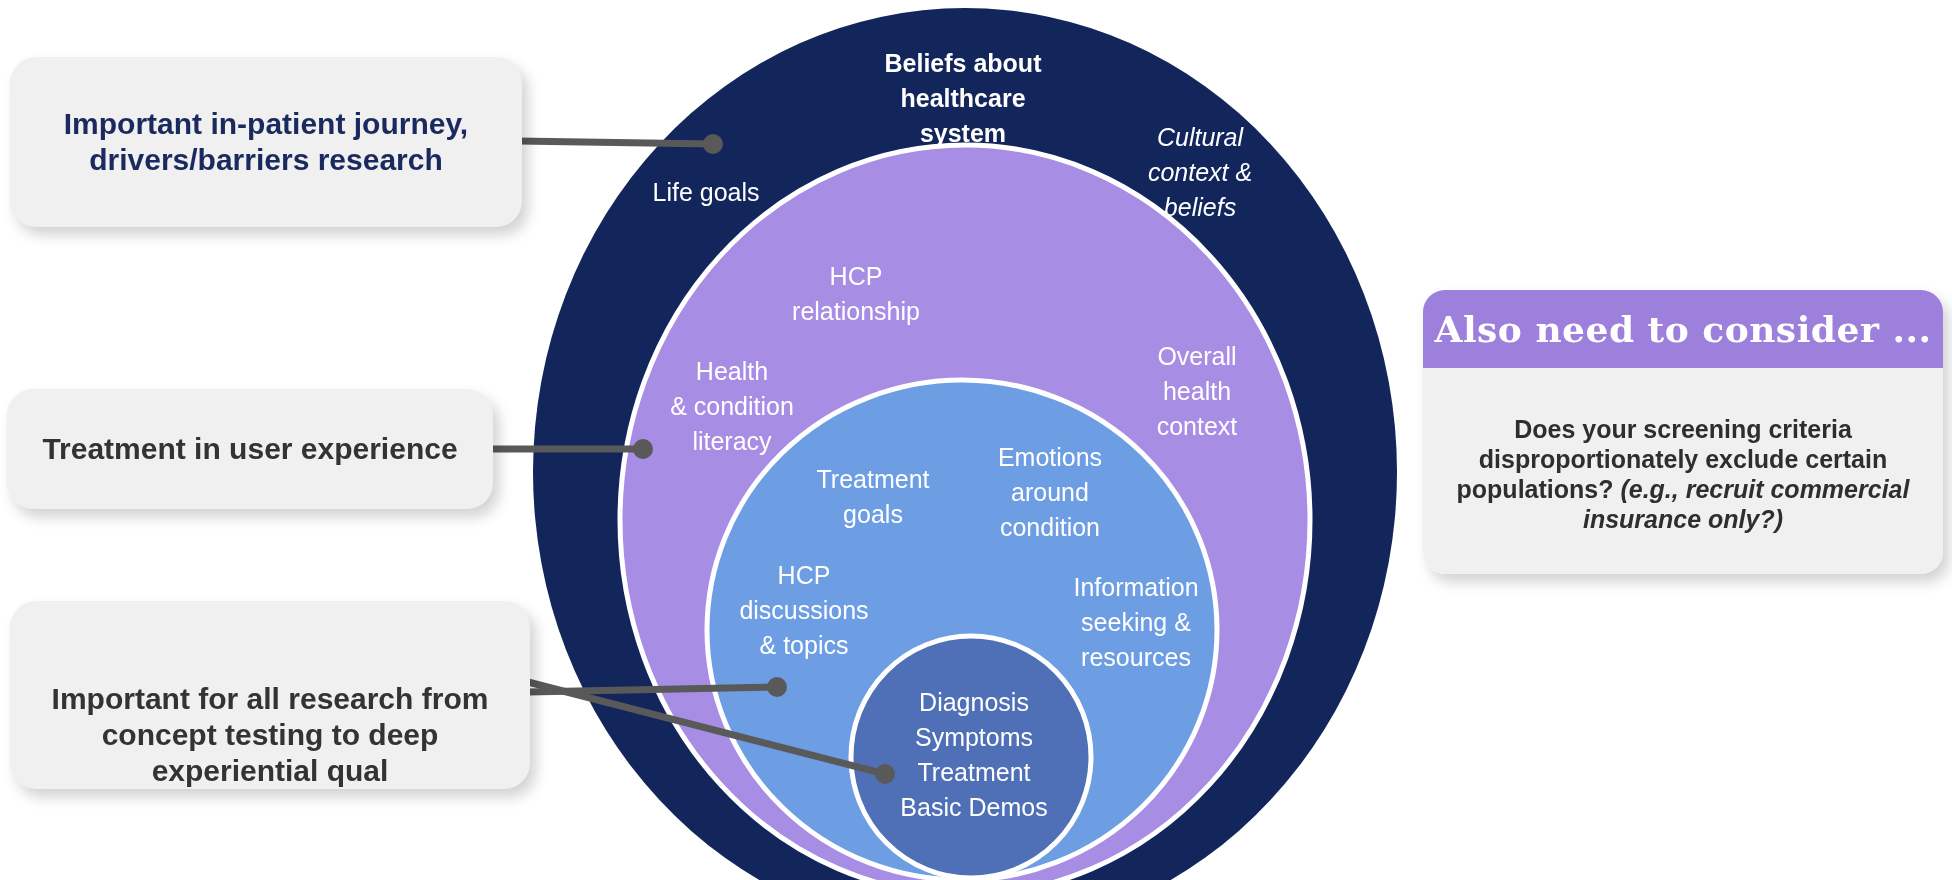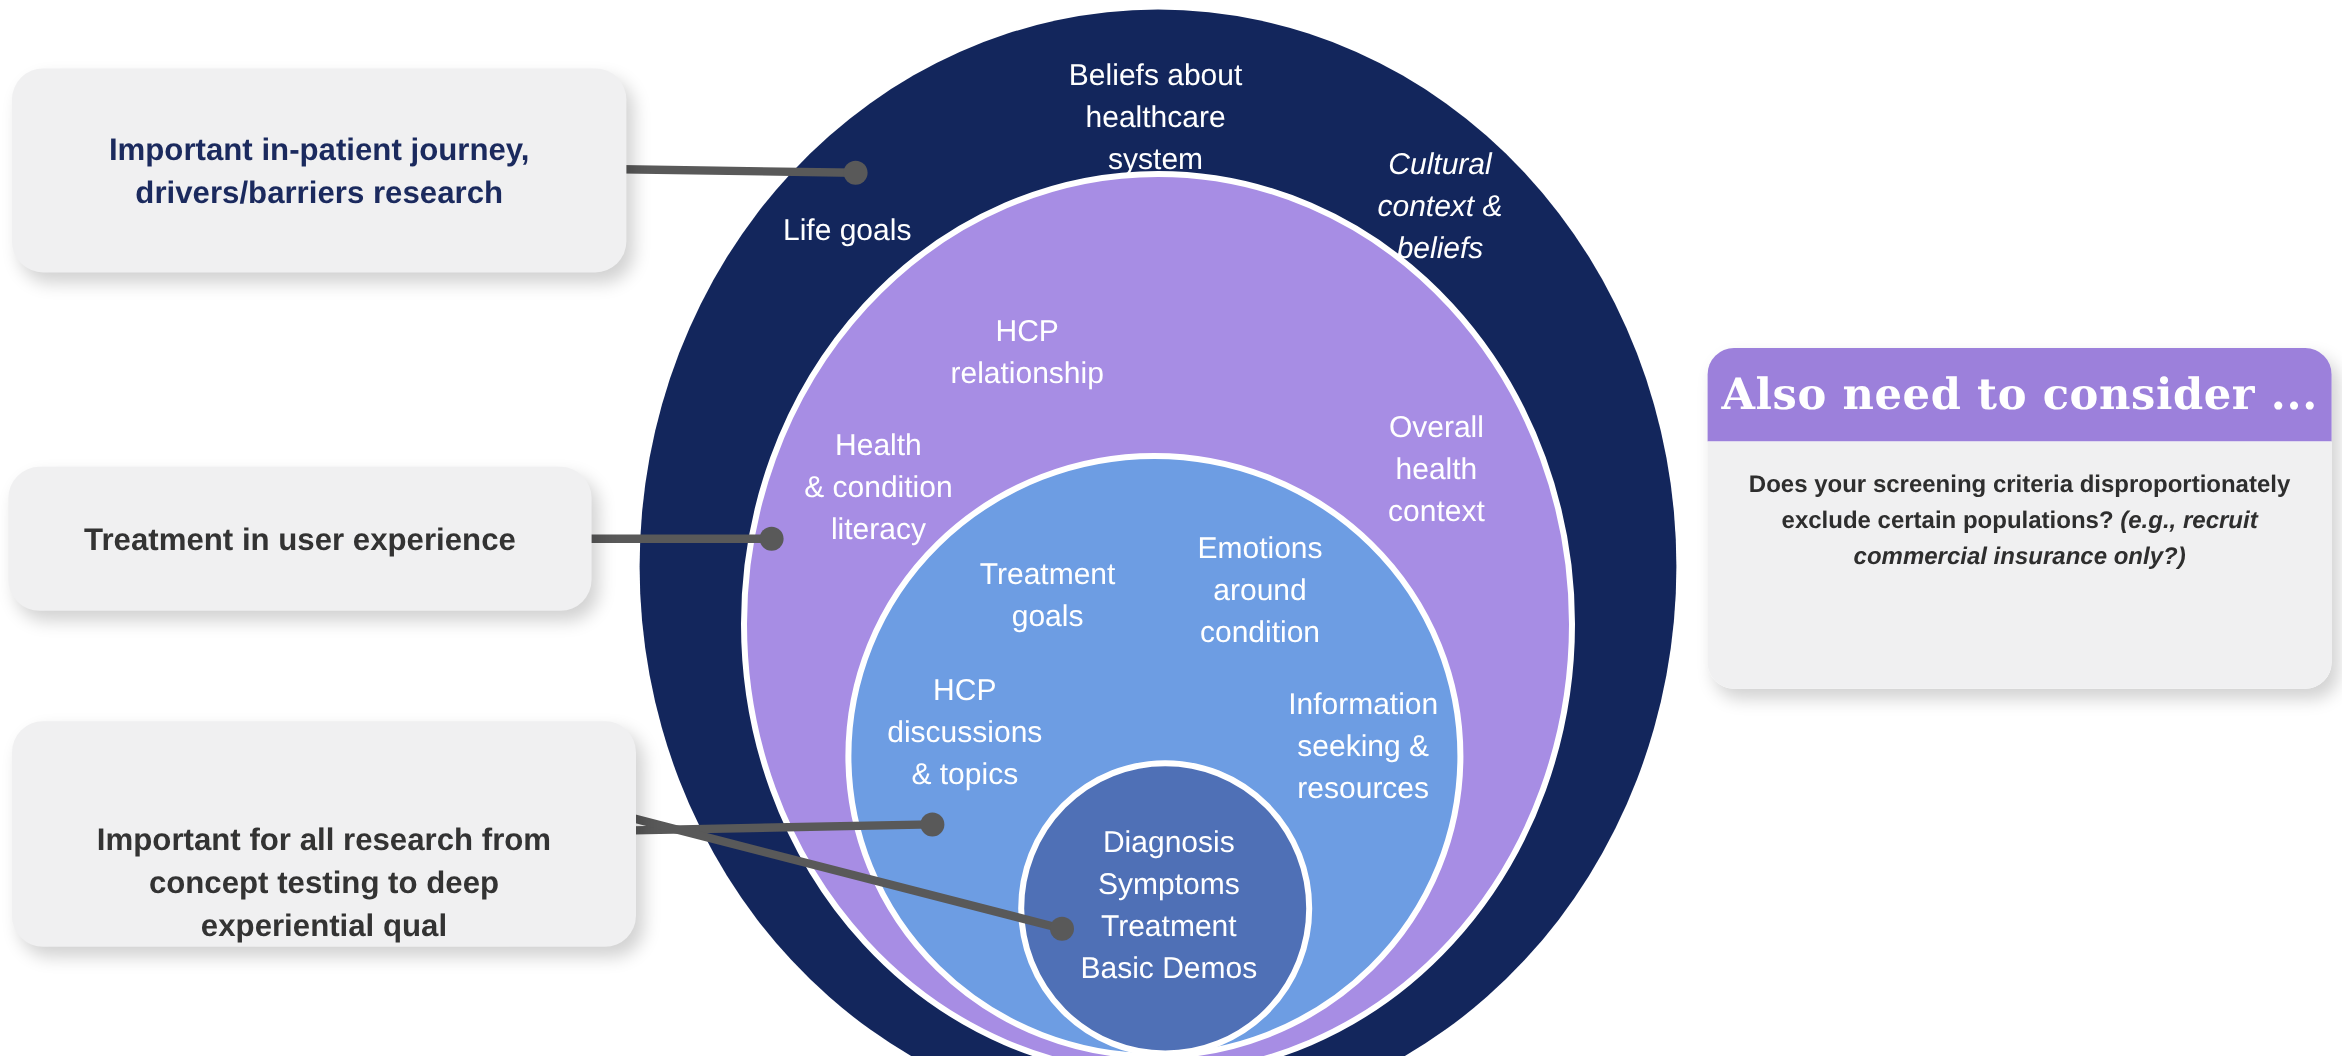--- a/index.html
+++ b/index.html
@@ -24,21 +24,21 @@
   .callout{
     position:absolute;
     background:#F0F0F1;
     border-radius:26px;
     box-shadow:6px 8px 14px rgba(0,0,0,0.18);
     display:flex;align-items:center;justify-content:center;
     text-align:center;
   }
   .callout .callout-text{
     font-weight:bold;
-    font-size:26px;
+    font-size:30px;
     line-height:36px;
     white-space:pre-line;
     color:#333333;
     padding:0 28px;
   }
   .callout.navy-text .callout-text{color:#1B2A5E;}
   .right-callout{
     position:absolute;
     left:1423px;top:290px;width:520px;
     box-shadow:6px 8px 14px rgba(0,0,0,0.18);
@@ -55,24 +55,24 @@
     font-family:"DejaVu Serif","Liberation Serif",serif;
     font-weight:bold;
     font-size:36px;
     letter-spacing:0.5px;
   }
   .right-callout-body{
     background:#F0F0F1;
     border-radius:0 0 22px 22px;
     min-height:206px;
     box-sizing:border-box;
-    padding:21px 20px 30px 20px;
+    padding:46px 20px 30px 20px;
     text-align:center;
     font-weight:bold;
-    font-size:20px;
+    font-size:25px;
     line-height:30px;
     color:#2E2E2E;
   }
   .right-callout-body i{font-style:italic;}
 </style>
 </head>
 <body>
 
 <div class="canvas">
 
@@ -89,21 +89,21 @@
     <line x1="490" y1="449" x2="643" y2="449" stroke-width="7" stroke-linecap="round" stroke="#595959"></line>
     <circle cx="643" cy="449" r="10" fill="#595959"></circle>
 
     <line x1="528" y1="692" x2="777" y2="687" stroke-width="7" stroke-linecap="round" stroke="#595959"></line>
     <circle cx="777" cy="687" r="10" fill="#595959"></circle>
 
     <line x1="528" y1="682" x2="885" y2="774" stroke-width="7" stroke-linecap="round" stroke="#595959"></line>
     <circle cx="885" cy="774" r="10" fill="#595959"></circle>
   </svg>
 
-  <div class="ring-label" style="left:853px;top:46px;">Beliefs about
+  <div class="ring-label" style="left:853px;top:46px;font-weight:bold;">Beliefs about
 healthcare
 system</div>
   <div class="ring-label" style="left:1090px;top:120px;font-style:italic;">Cultural
 context &amp;
 beliefs</div>
   <div class="ring-label" style="left:596px;top:175px;">Life goals</div>
 
   <div class="ring-label" style="left:746px;top:259px;">HCP
 relationship</div>
   <div class="ring-label" style="left:622px;top:354px;">Health

